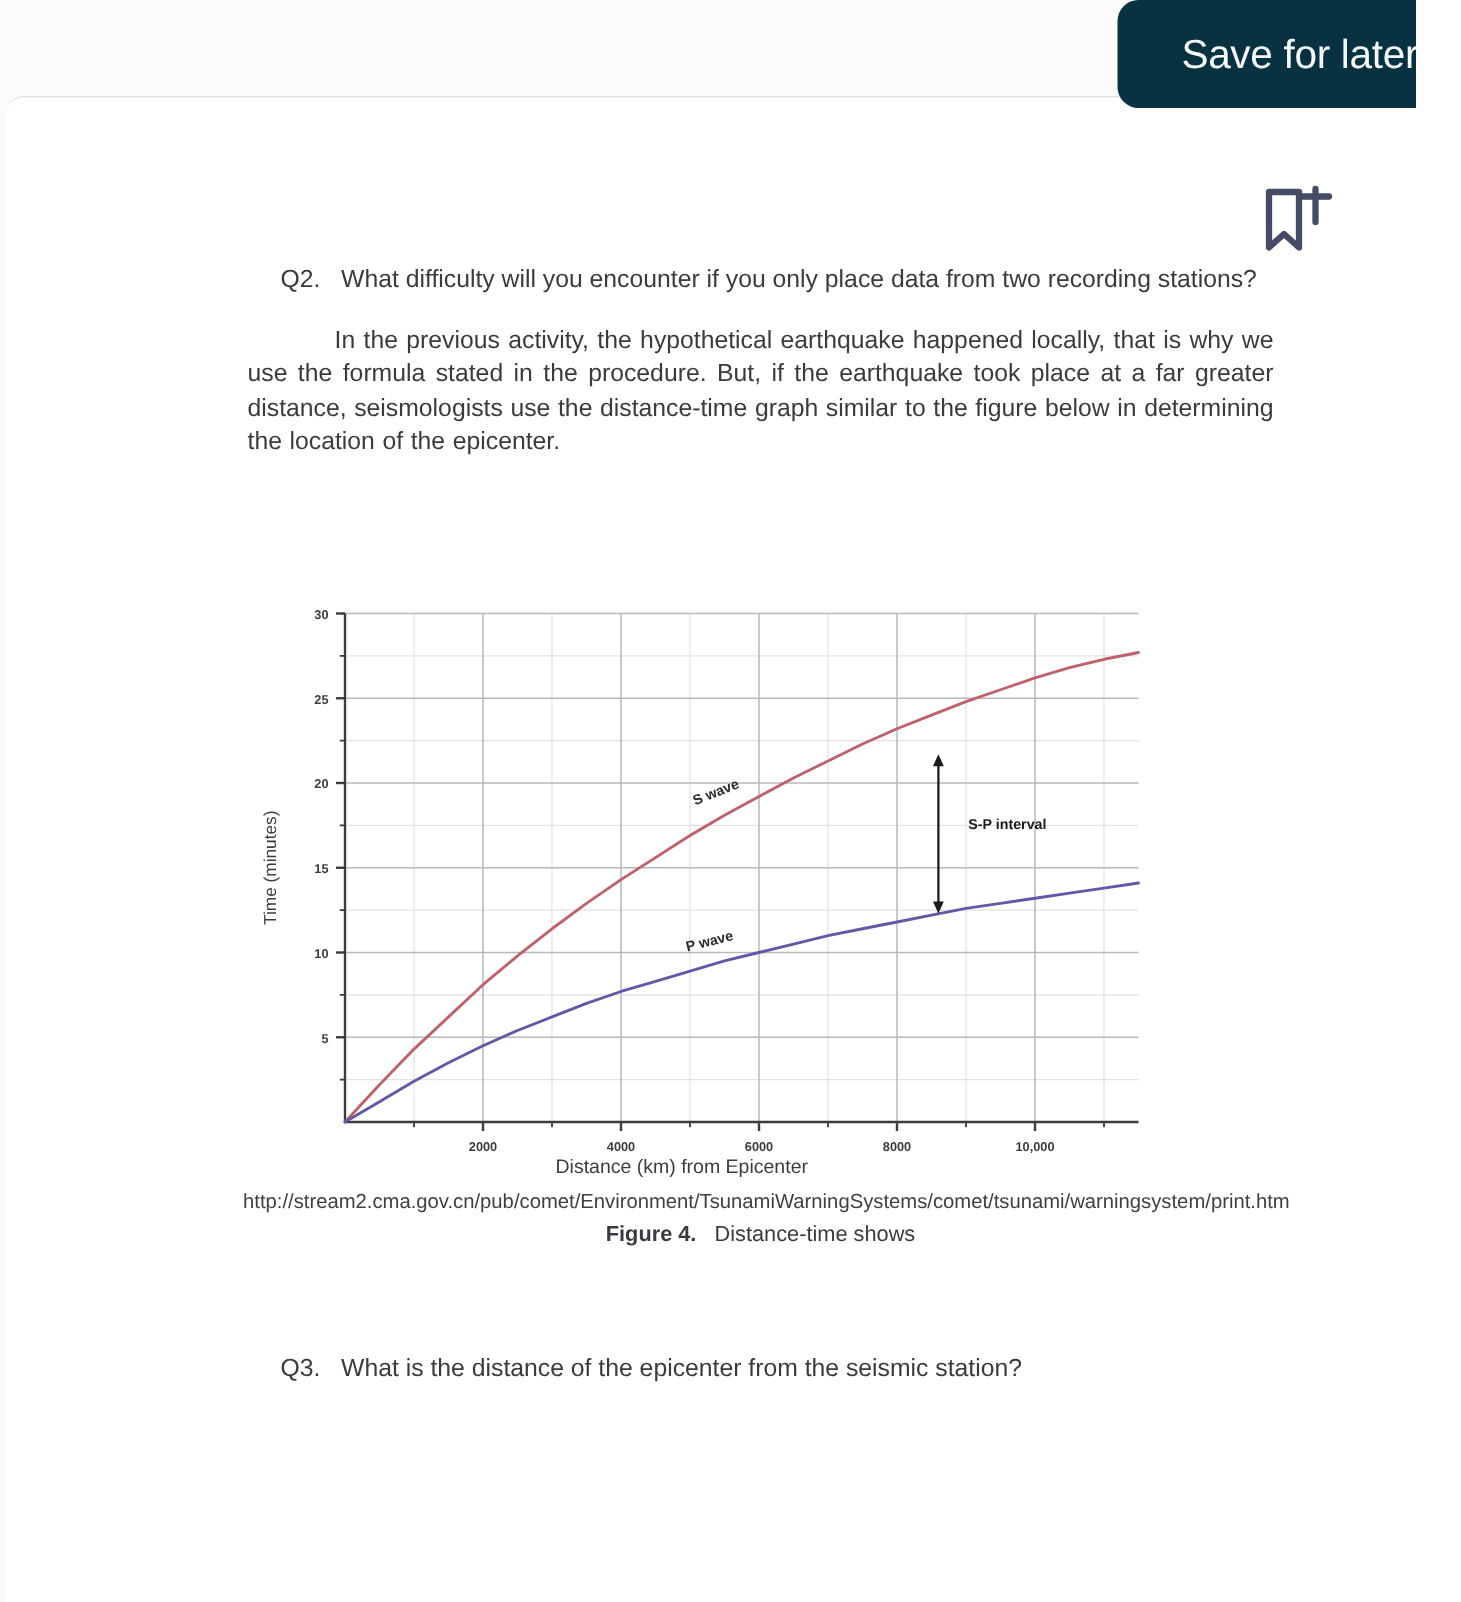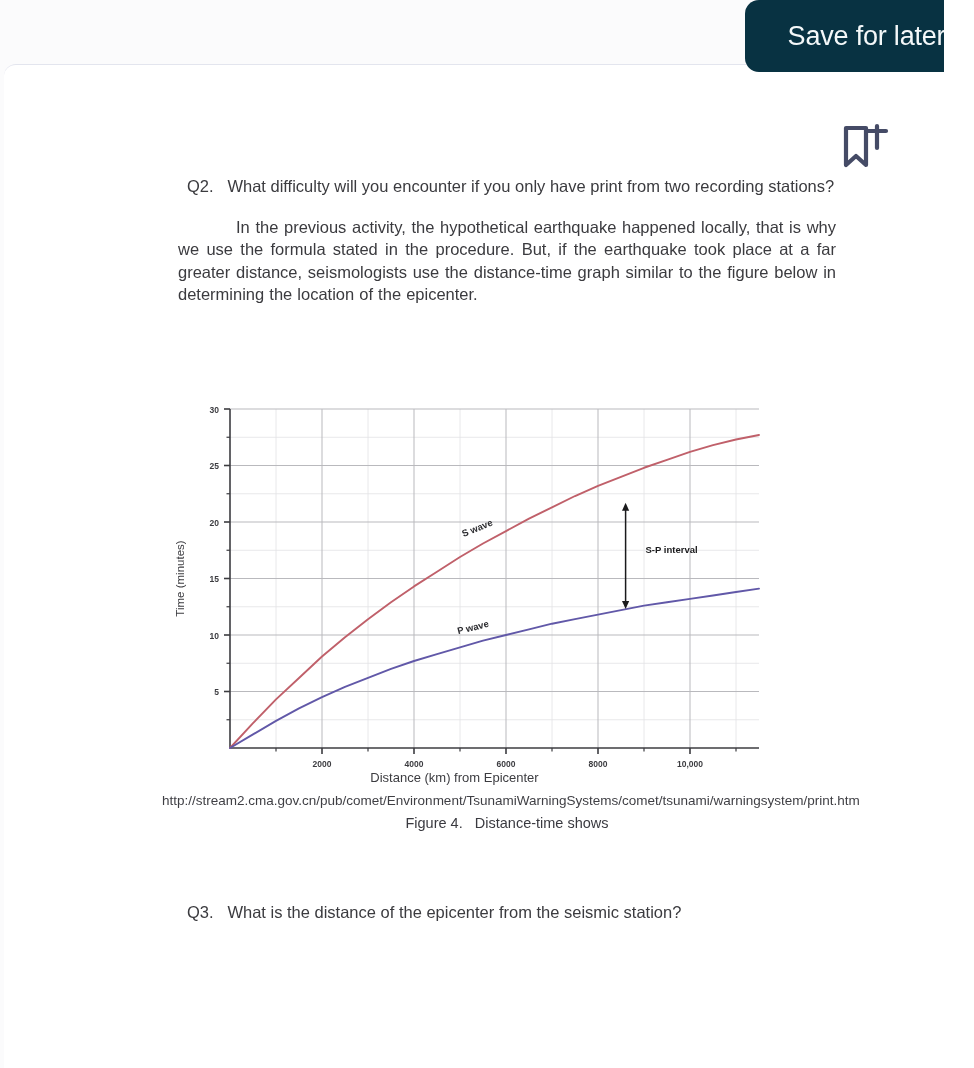--- a/index.html
+++ b/index.html
@@ -88,21 +88,21 @@
     padding-left: 62px;
     text-indent: -37px;
   }
   .q-block.tight { margin-bottom: 18px; }
 
   .para {
     font-size: 16.5px;
     color: #3b3b3f;
     line-height: 1.36;
     text-align: justify;
-    margin: 16px;
+    margin: 3px;
     text-indent: 58px;
     word-spacing: 0.5px;
   }
 
   
   .figure-wrap {
     position: absolute;
     left: 162px;
     top: 396px;
     width: 690px;
@@ -122,21 +122,21 @@
     margin-top: 6px;
     font-family: "Liberation Sans", sans-serif;
   }
   .caption-fig {
     font-size: 14.5px;
     color: #3a3a40;
     text-align: center;
     margin-top: 5px;
     font-family: "Liberation Sans", sans-serif;
   }
-  .caption-fig b { font-weight: 400; }
+  .caption-fig b { font-weight: 700; }
 
   .tail {
     position: absolute;
     left: 162px;
     top: 876px;
     width: 690px;
   }
   .tail .para { text-indent: 58px; }
   .tail .q-block { margin-top: 26px; }
 </style>
@@ -158,21 +158,21 @@
       <path d="M32 13 H50" stroke="#454b66" stroke-width="4.2" stroke-linecap="round"></path>
     </svg>
   </div>
 
   <div class="content">
 
 
     <p class="qline q-block tight">
       <span>Q2.</span>
       <span>&nbsp;</span>
-      <span>What difficulty will you encounter if you only have print from two recording stations?</span>
+      <span>What difficulty will you encounter if you only place data from two recording stations?</span>
     </p>
 
     <p class="para">In the previous activity, the hypothetical earthquake happened locally, that is why we use the formula stated in the procedure. But, if the earthquake took place at a far greater distance, seismologists use the distance-time graph similar to the figure below in determining the location of the epicenter.</p>
   </div>
 
   <div class="figure-wrap">
     <div class="chart-box">
       <svg id="chart-svg" width="620" height="390" viewBox="0 0 620 390">
           <line x1="114" y1="13" x2="114" y2="352" stroke="#e2e2e4" stroke-width="0.8"></line>
           <line x1="206" y1="13" x2="206" y2="352" stroke="#e2e2e4" stroke-width="0.8"></line>

